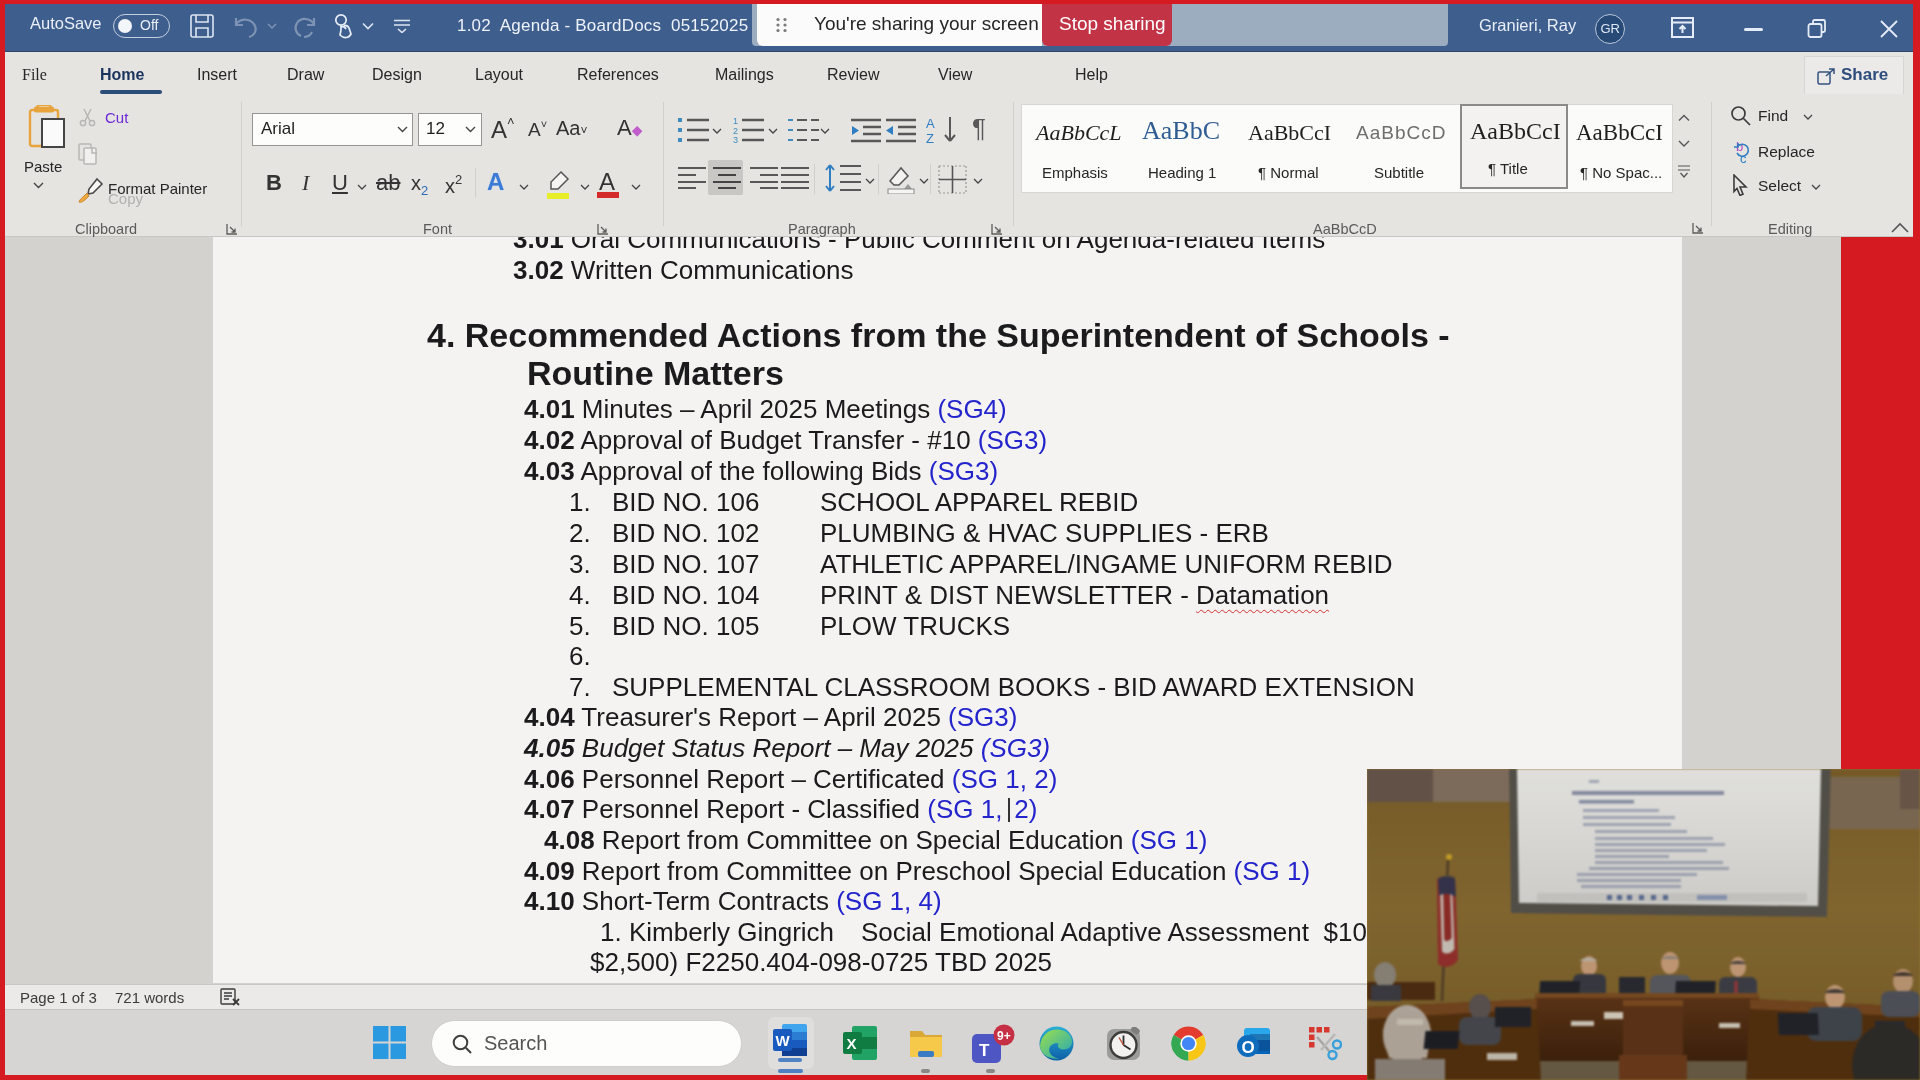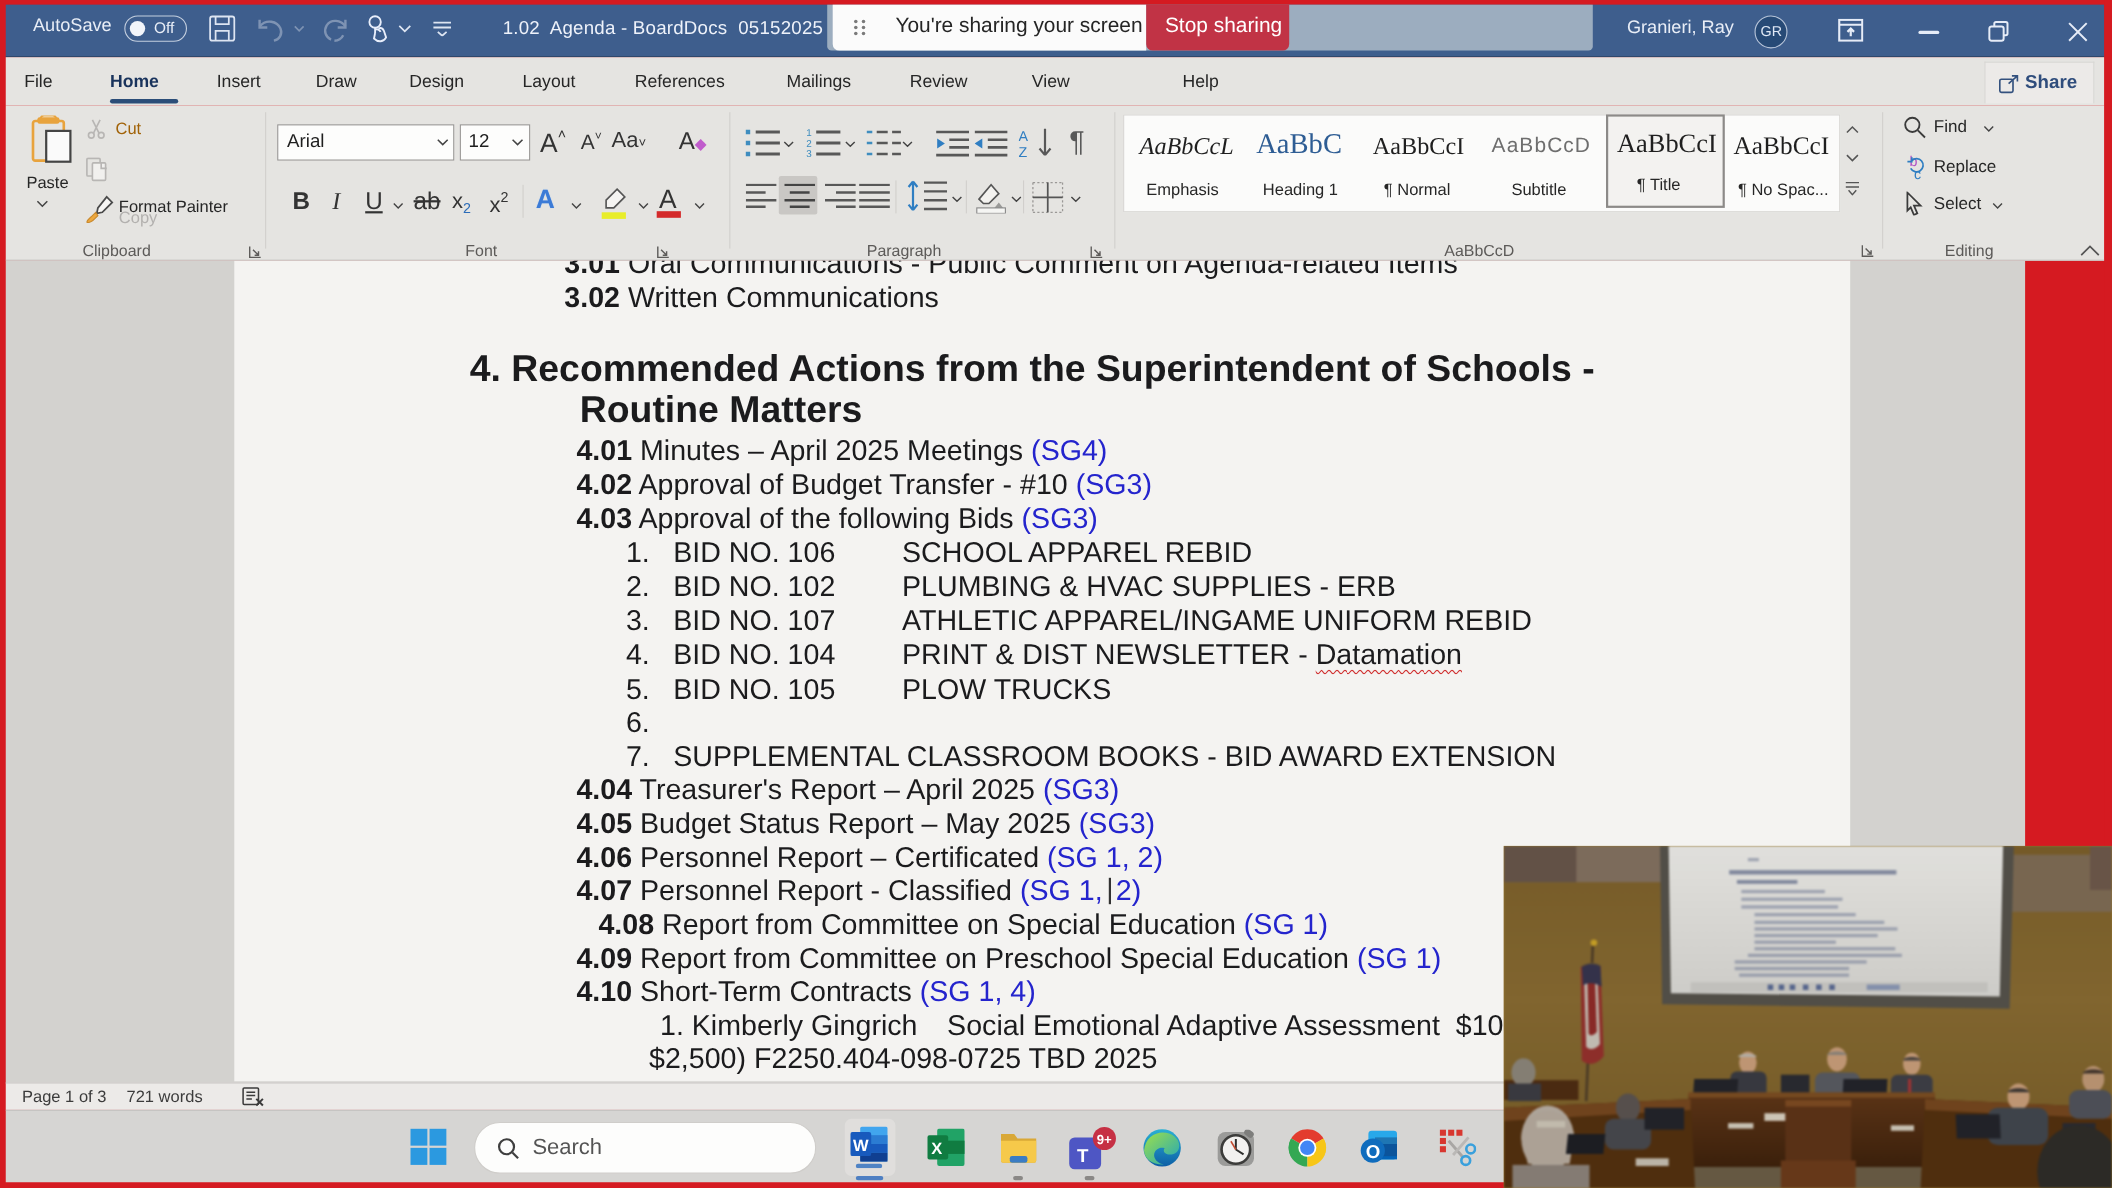--- a/index.html
+++ b/index.html
@@ -98,21 +98,21 @@
         <rect x="1.5" y="5" width="13" height="13" rx="2"></rect>
         <path d="M6 5V2.5A1.5 1.5 0 0 1 7.5 1h9A1.5 1.5 0 0 1 18 2.5v9a1.5 1.5 0 0 1-1.5 1.5H14"></path>
       </g>
     </svg>
  <svg class="abs" style="left:1874px;top:15px" width="20" height="20" viewBox="0 0 20 20">
       <path d="M2 2l16 16M18 2L2 18" stroke="#e6ecf7" stroke-width="1.8"></path>
     </svg>
 </div>
 
 <div id="tabrow">
- <div class="tabs" style="left:17px;">File</div>
+ <div class="tabs" style="left:17px;font-family:Liberation Serif, serif;">File</div>
  <div class="tabs" style="left:95px;font-weight:700;color:#19335c;">Home</div>
  <div class="abs" style="left:95px;top:38px;width:62px;height:4px;background:#2b4d78;border-radius:2px;"></div>
  <div class="tabs" style="left:192px;">Insert</div>
  <div class="tabs" style="left:282px;">Draw</div>
  <div class="tabs" style="left:367px;">Design</div>
  <div class="tabs" style="left:470px;">Layout</div>
  <div class="tabs" style="left:572px;">References</div>
  <div class="tabs" style="left:710px;">Mailings</div>
  <div class="tabs" style="left:822px;">Review</div>
  <div class="tabs" style="left:933px;">View</div>
@@ -140,21 +140,21 @@
  <svg class="abs" style="left:28px;top:86px" width="11" height="7" viewBox="0 0 11 7">
       <path d="M1 1l4.5 4.5L10 1" fill="none" stroke="#444" stroke-width="1.4"></path>
     </svg>
   <svg class="abs" style="left:74px;top:12px" width="19" height="19" viewBox="0 0 19 19">
       <g fill="none" stroke="#b8b6b4" stroke-width="1.5">
         <path d="M5 1l6 12M12 1L6 13"></path>
         <circle cx="4" cy="15" r="2.6"></circle>
         <circle cx="13" cy="15" r="2.6"></circle>
       </g>
     </svg>
- <div class="abs" style="left:100px;top:13px;font-size:15px;color:#a16207;">Cut</div>
+ <div class="abs" style="left:100px;top:13px;font-size:15px;color:#6d28d9;">Cut</div>
  <svg class="abs" style="left:73px;top:47px" width="25" height="23" viewBox="0 0 25 23">
       <g fill="none" stroke="#b8b6b4" stroke-width="1.5">
         <rect x="1" y="1" width="12" height="16" rx="1"></rect>
         <rect x="6" y="5" width="12" height="16" rx="1" fill="#f1f0ee"></rect>
         <path d="M14 5v5h5"></path>
       </g>
     </svg>
  <div class="abs" style="left:103px;top:50px;font-size:15px;color:#b3b1af;margin-top:44px;">Copy</div>
  <svg class="abs" style="left:72px;top:81px" width="28" height="26" viewBox="0 0 28 26">
   <path d="M20 2l5 5-9 9-5 1 1-5z" fill="#f7f6f4" stroke="#4a4a4a" stroke-width="1.6"></path>
@@ -419,21 +419,21 @@
  <div class="docline" style="left:564px;top:342.5px;">4.</div>
     <div class="docline" style="left:607px;top:342.5px;">BID NO. 104</div>
     <div class="docline" style="left:815px;top:342.5px;">PRINT &amp; DIST NEWSLETTER - <span style="text-decoration:underline;text-decoration-style:wavy;text-decoration-color:#d03030;text-decoration-thickness:1px;text-underline-offset:5px;">Datamation</span></div>
  <div class="docline" style="left:564px;top:373.5px;">5.</div>
     <div class="docline" style="left:607px;top:373.5px;">BID NO. 105</div>
     <div class="docline" style="left:815px;top:373.5px;">PLOW TRUCKS</div>
  <div class="docline" style="left:564px;top:403.5px;">6.</div>
  <div class="docline" style="left:564px;top:434.5px;">7.</div>
     <div class="docline" style="left:607px;top:434.5px;">SUPPLEMENTAL CLASSROOM BOOKS - BID AWARD EXTENSION</div>
  <div class="docline" style="left:519px;top:464.5px;"><b>4.04</b> Treasurer's Report – April 2025 <span class="blue">(SG3)</span></div>
- <div class="docline" style="left:519px;top:495.5px;"><b>4.05</b> Budget Status Report – May 2025 <span class="blue">(SG3)</span></div>
+ <div class="docline" style="left:519px;top:495.5px;font-style:italic;"><b>4.05</b> Budget Status Report – May 2025 <span class="blue">(SG3)</span></div>
  <div class="docline" style="left:519px;top:526.5px;"><b>4.06</b> Personnel Report – Certificated <span class="blue">(SG 1, 2)</span></div>
  <div class="docline" style="left:519px;top:556.5px;"><b>4.07</b> Personnel Report - Classified <span class="blue">(SG 1,</span><span style="display:inline-block;width:2px;height:24px;background:#333;vertical-align:-4px;margin-left:6px;margin-right:4px;"></span><span class="blue">2)</span></div>
  <div class="docline" style="left:519px;top:587.5px;margin-left:20px;"><b>4.08</b> Report from Committee on Special Education <span class="blue">(SG 1)</span></div>
  <div class="docline" style="left:519px;top:618.5px;"><b>4.09</b> Report from Committee on Preschool Special Education <span class="blue">(SG 1)</span></div>
  <div class="docline" style="left:519px;top:648.5px;"><b>4.10</b> Short-Term Contracts <span class="blue">(SG 1, 4)</span></div>
  <div class="docline" style="left:595px;top:679.5px;">1. Kimberly Gingrich</div>
     <div class="docline" style="left:856px;top:679.5px;">Social Emotional Adaptive Assessment&nbsp;&nbsp;$10,000</div>
  <div class="docline" style="left:585px;top:709.5px;">$2,500) F2250.404-098-0725 TBD 2025</div>
 </div>
 

